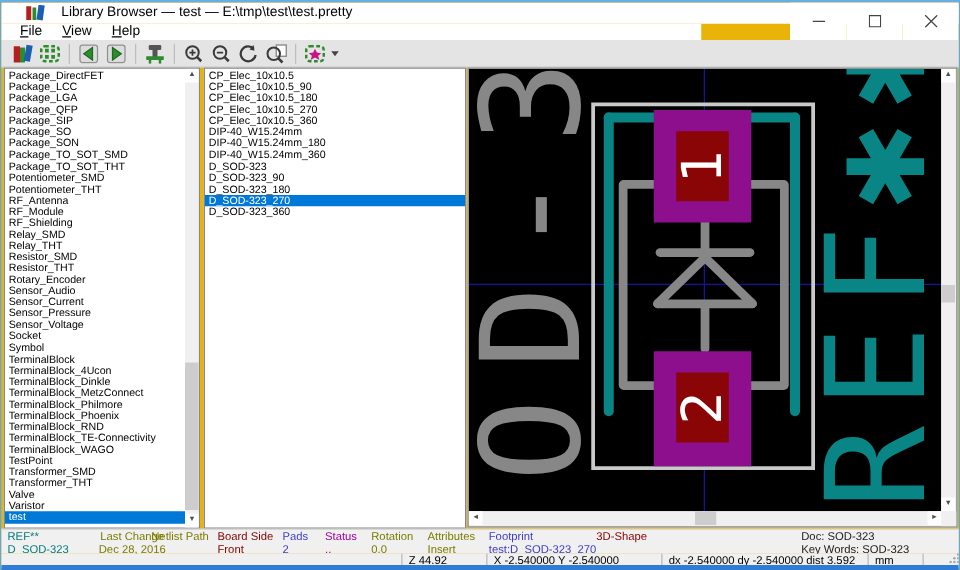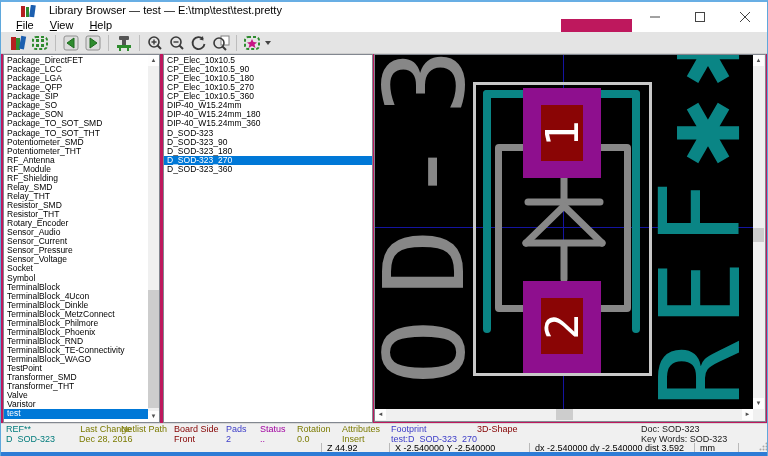--- a/index.html
+++ b/index.html
@@ -1,17 +1,17 @@
 <!DOCTYPE html>
 <html style="--selection: #0078D7; --pad_outer: #8E0F8E; --pad_inner: #8A0505; --courtyard_teal: #0A8585; --fab_gray: #878787; --outline_silver: #C9C9C9; --crosshair_blue: #1414A0; --canvas_black: #000000;"><head>
 <meta charset="utf-8">
 <style>
   html,body{margin:0;padding:0;background:#555;font-family:"Liberation Sans",sans-serif;}
   *{box-sizing:border-box;}
-  .window{position:relative;width:768px;height:456px;background:#be185d;overflow:hidden;
+  .window{position:relative;width:768px;height:456px;background:#eab308;overflow:hidden;
           border-left:1px solid #5FA8DC;border-right:1px solid #5FA8DC;border-top:2px solid #68AEE4;}
   
   .titlebar{position:absolute;left:0;top:0;width:100%;height:17px;background:#FFFFFF;}
   .app-icon{position:absolute;left:19px;top:2px;width:18px;height:13px;}
   .title-text{position:absolute;left:48px;top:2px;font-size:11px;color:#000;white-space:nowrap;}
   .win-controls{position:absolute;right:0;top:0;height:30px;display:flex;}
   .win-btn{width:45px;height:30px;display:flex;align-items:center;justify-content:center;background:#FFF;}
   
   .menubar{position:absolute;left:0;top:17px;width:560px;height:13px;background:#FFF;display:flex;padding-left:7px;}
   .menu-item{display:inline-block;padding:0 8px;font-size:11px;line-height:13px;color:#000;}

